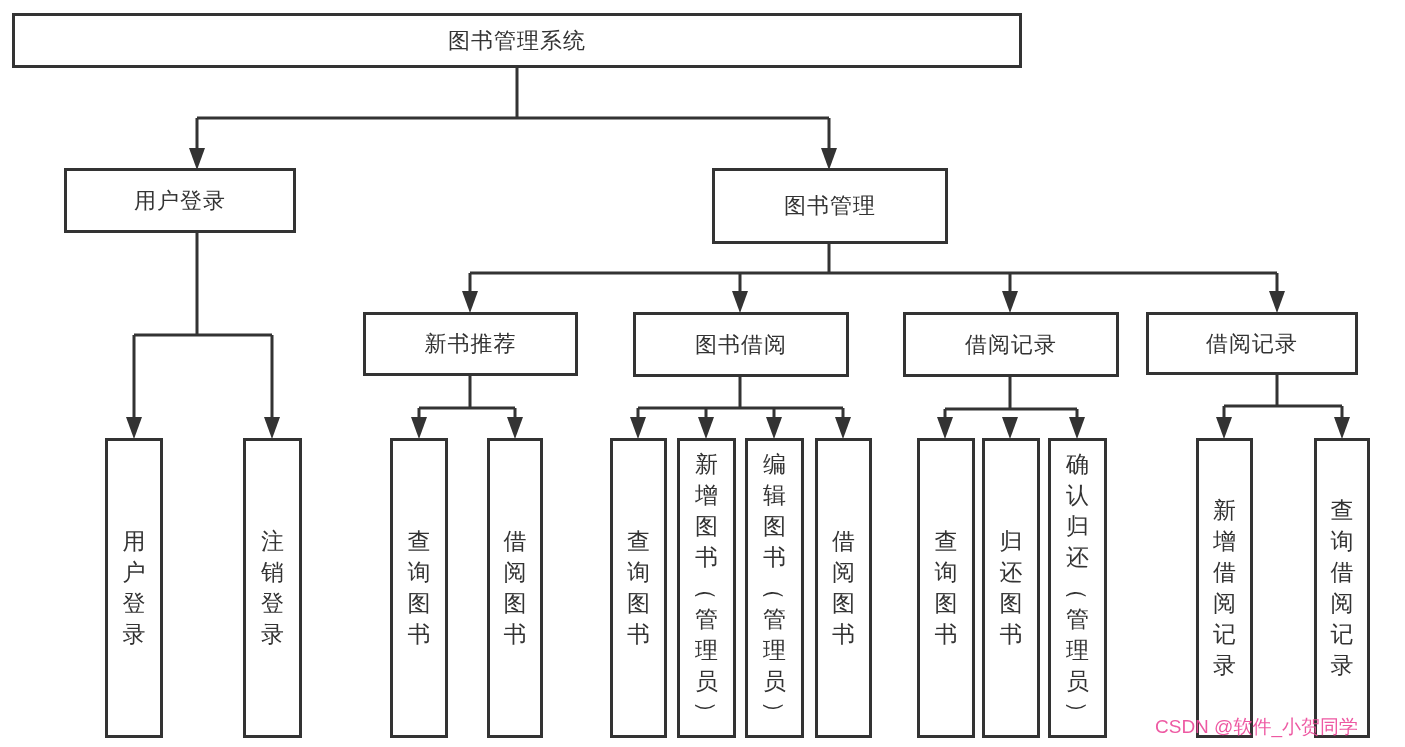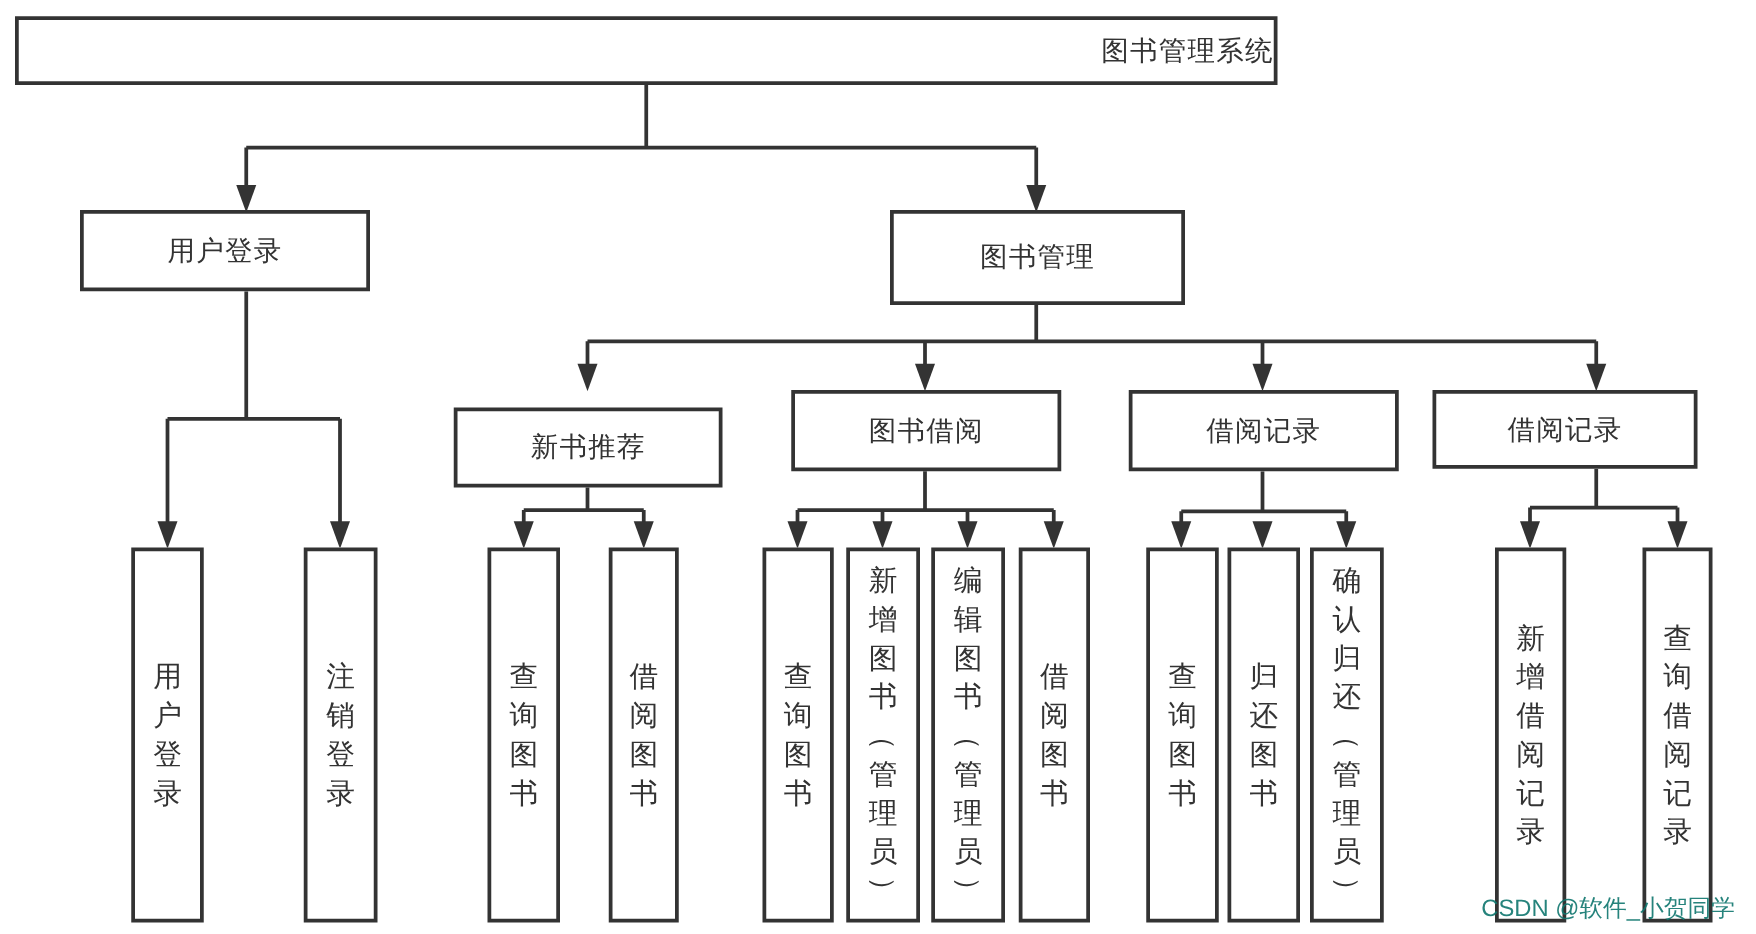--- a/index.html
+++ b/index.html
@@ -58,24 +58,24 @@
     stroke:#333333;
     stroke-width:3;
     fill:none;
   }
   #connectors polygon{
     fill:#333333;
     stroke:none;
   }
   .watermark{
     position:absolute;
-    left:1185px;
+    left:1155px;
     top:714px;
     font-size:19px;
-    color:#0f766e;
+    color:#ec4899;
     white-space:nowrap;
     z-index:3;
     opacity:0.9;
   }
 </style>
 </head>
 <body>
 
 <div id="canvas">
 
@@ -108,32 +108,32 @@
     <path d="M1010 377 V409 M945 409 H1077 M945 409 V420 M1077 409 V420"></path>
     <polygon points="937,417 953,417 945,439"></polygon>
     <polygon points="1002,417 1018,417 1010,439"></polygon>
     <polygon points="1069,417 1085,417 1077,439"></polygon>
 
     <path d="M1277 375 V406 M1224 406 H1342 M1224 406 V420 M1342 406 V420"></path>
     <polygon points="1216,417 1232,417 1224,439"></polygon>
     <polygon points="1334,417 1350,417 1342,439"></polygon>
   </svg>
 
-  <div class="node" style="left:12px;top:13px;width:1010px;height:55px;justify-content:flex-end;">
+  <div class="node" style="left:12px;top:13px;width:1010px;height:55px;">
     <span class="hlabel">图书管理系统</span>
   </div>
 
   <div class="node" style="left:64px;top:168px;width:232px;height:65px;">
     <span class="hlabel">用户登录</span>
   </div>
   <div class="node" style="left:712px;top:168px;width:236px;height:76px;">
     <span class="hlabel">图书管理</span>
   </div>
 
-  <div class="node" style="left:363px;top:326px;width:215px;height:64px;">
+  <div class="node" style="left:363px;top:312px;width:215px;height:64px;">
     <span class="hlabel">新书推荐</span>
   </div>
   <div class="node" style="left:633px;top:312px;width:216px;height:65px;">
     <span class="hlabel">图书借阅</span>
   </div>
   <div class="node" style="left:903px;top:312px;width:216px;height:65px;">
     <span class="hlabel">借阅记录</span>
   </div>
   <div class="node" style="left:1146px;top:312px;width:212px;height:63px;">
     <span class="hlabel">借阅记录</span>

